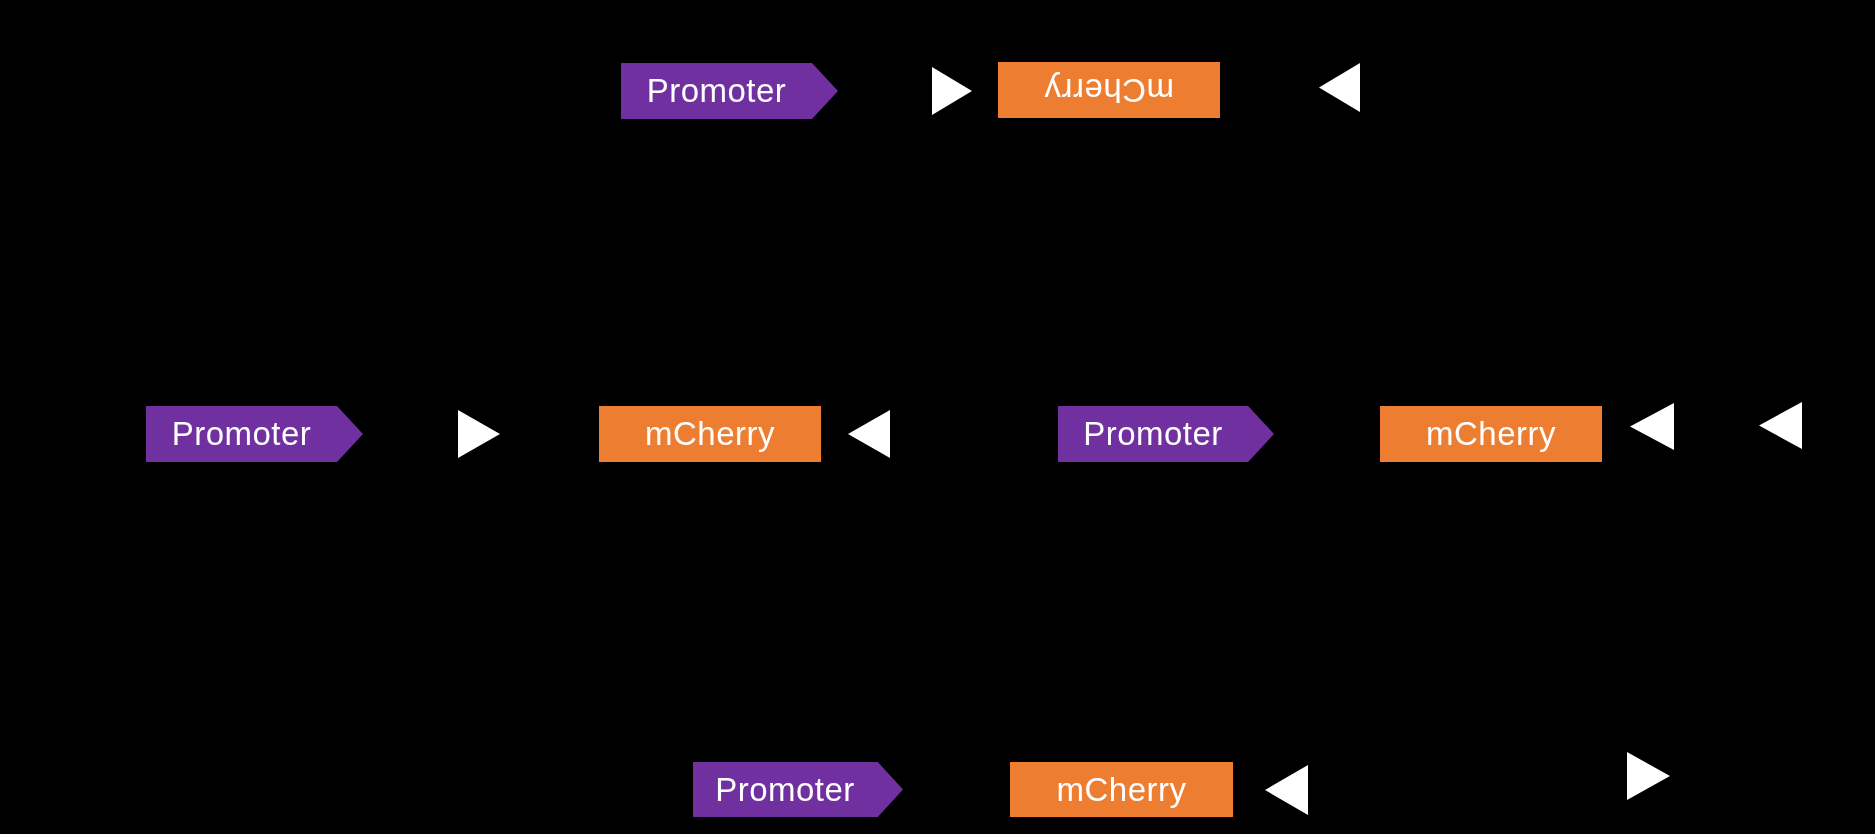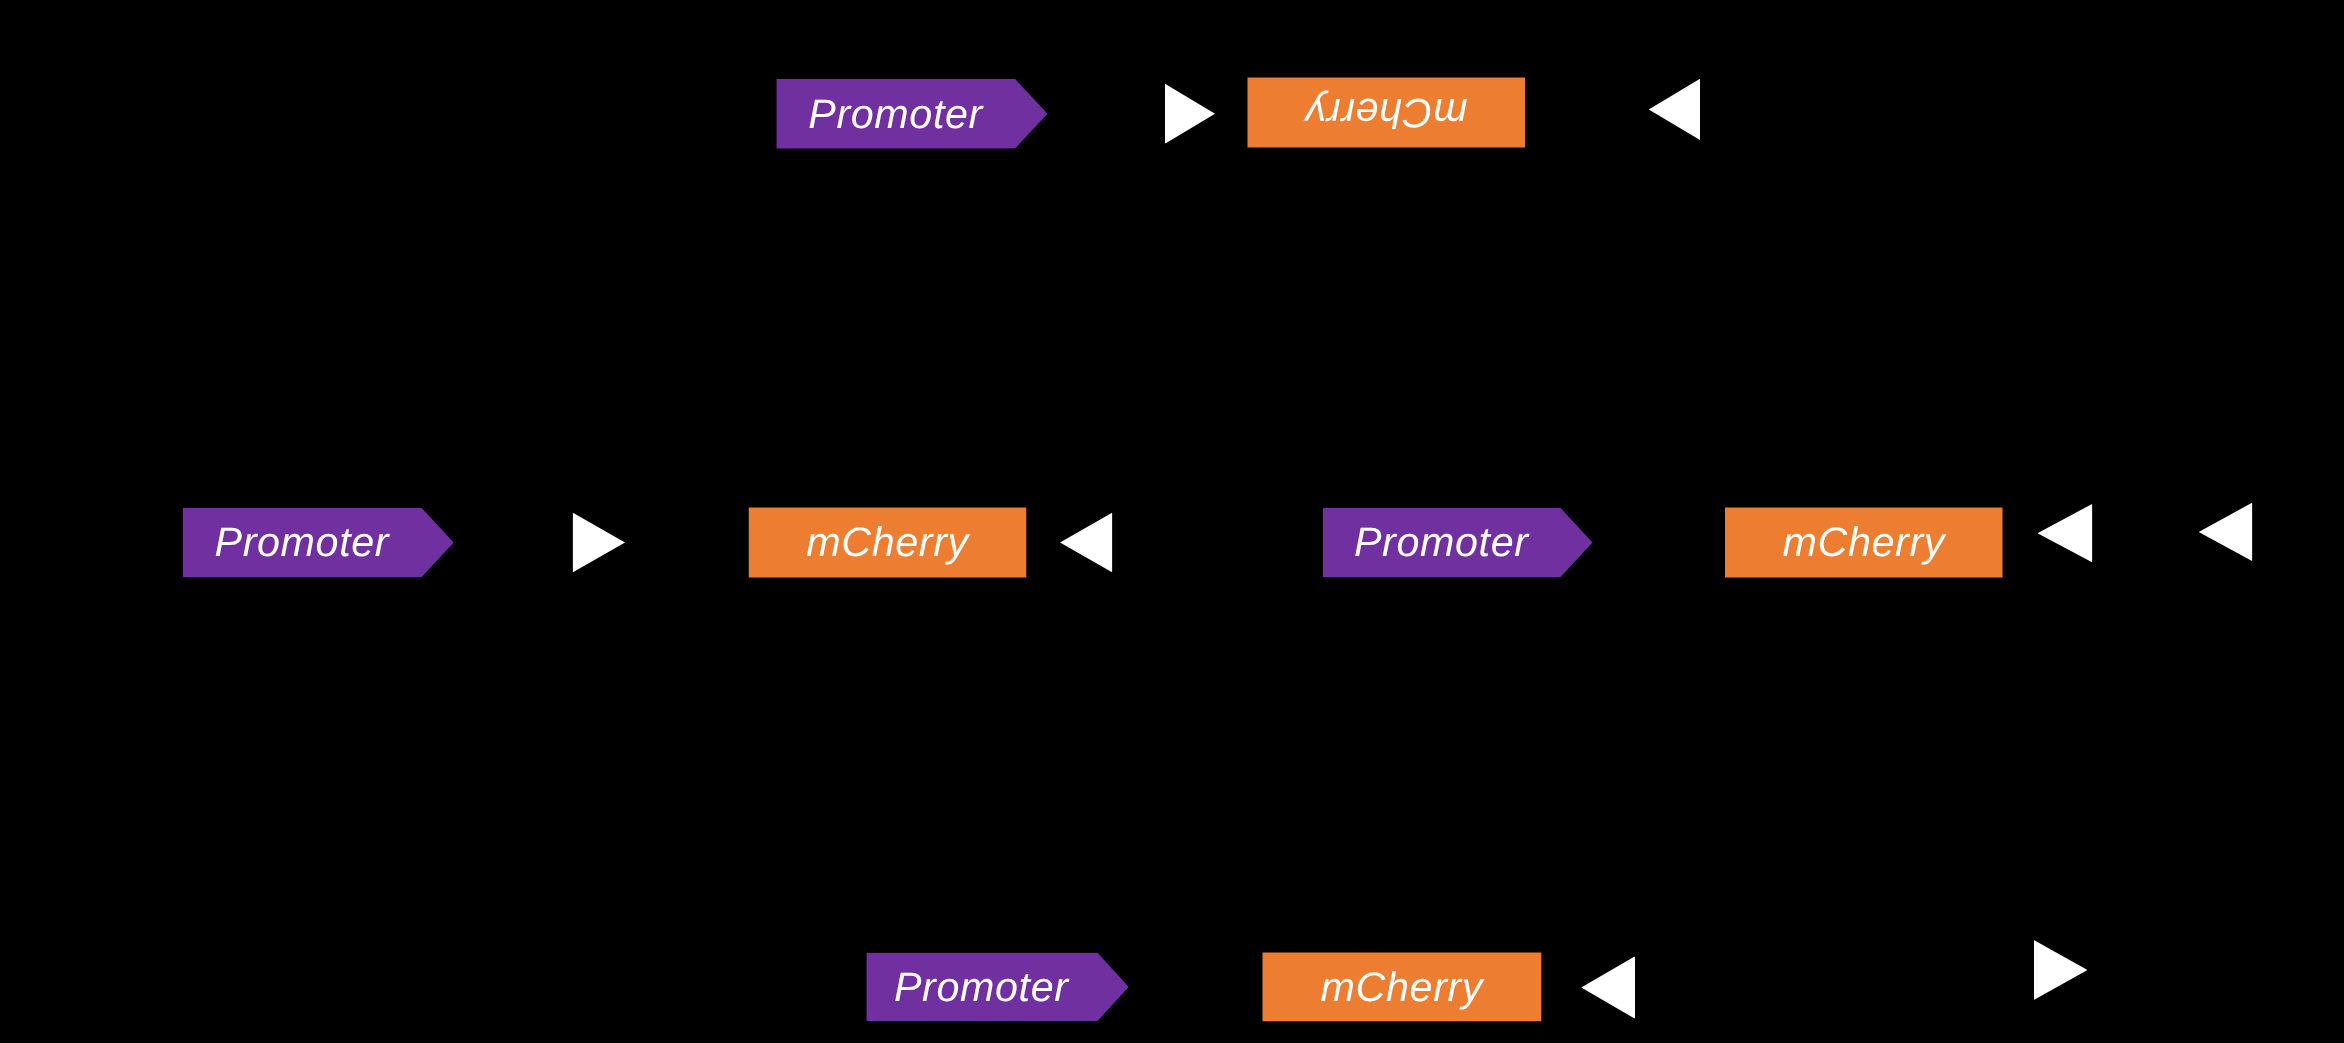--- a/index.html
+++ b/index.html
@@ -11,21 +11,20 @@
     position: relative;
     width: 1875px;
     height: 834px;
     background: var(--bg, #000000);
     overflow: hidden;
     font-family: "Liberation Sans", sans-serif;
   }
   .construct-row {
     position: absolute;
     inset: 0;
-    font-style: italic;
   }
   .el {
     position: absolute;
     display: flex;
     align-items: center;
     justify-content: center;
     box-sizing: border-box;
     color: #ffffff;
     font-size: 33px;
     font-weight: 400;

